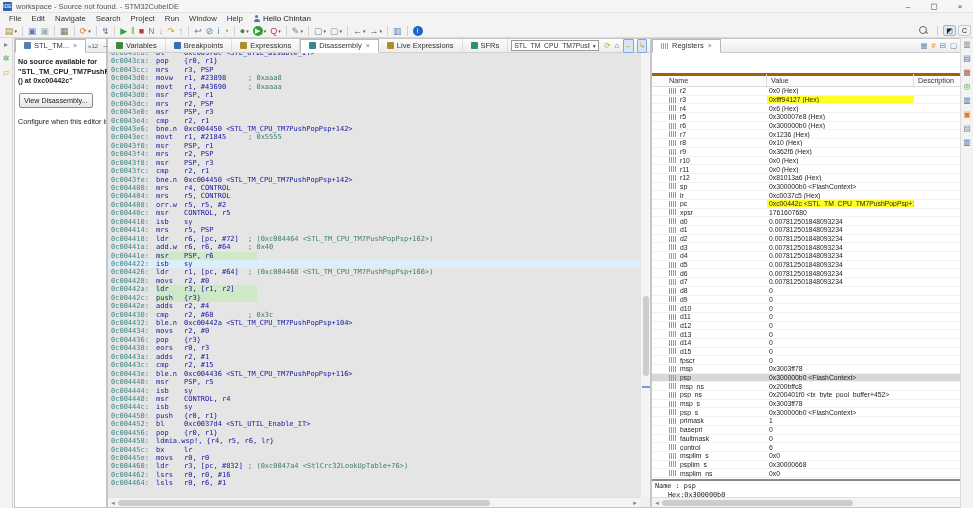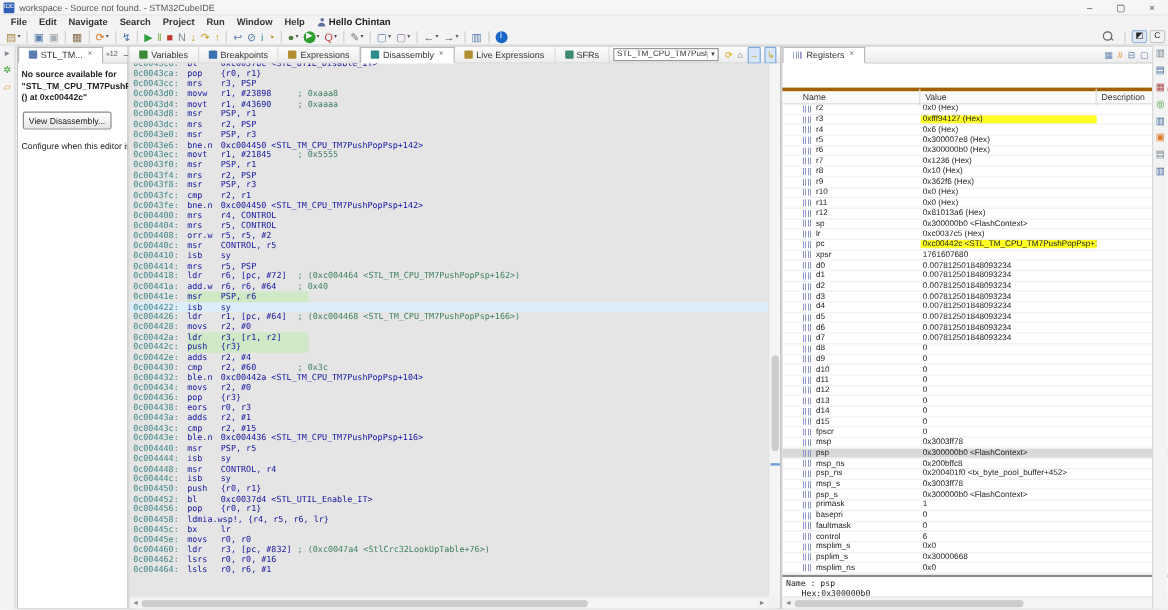--- a/index.html
+++ b/index.html
@@ -6,21 +6,21 @@
 html,body{width:973px;height:508px;overflow:hidden;}
 body{font-family:"Liberation Sans",sans-serif;background:#f0f0f0;position:relative;font-size:8px;color:#222;}
 .win{position:absolute;inset:0;background:#f3f3f3;}
 
 .titlebar{position:absolute;top:0;left:0;right:0;height:13px;background:#f6f6f6;display:flex;align-items:center;padding-left:3px;border-bottom:1px solid #e3e3e3;}
 .appicon{width:9px;height:9px;background:#2f5fb3;border-radius:1px;color:#fff;font-size:5px;line-height:9px;text-align:center;margin-right:4px;}
 .title{font-size:7.5px;color:#555;}
 .winbtns{margin-left:auto;display:flex;height:13px;}
 .winbtn{width:26px;text-align:center;font-size:8px;color:#444;line-height:13px;}
 
-.menubar{position:absolute;top:13px;left:0;right:0;height:11px;display:flex;align-items:center;padding-left:4px;background:#f3f3f3;font-weight:bold;}
+.menubar{position:absolute;top:13px;left:0;right:0;height:11px;display:flex;align-items:center;padding-left:4px;background:#f3f3f3;}
 .mi{font-size:7.8px;color:#333;padding:0 5px;}
 .useritem{display:flex;align-items:center;margin-left:6px;}
 .person{width:6px;height:7px;position:relative;margin-right:3px;}
 .person:before{content:"";position:absolute;top:0;left:1.5px;width:3px;height:3px;border-radius:50%;background:#5a6e9e;}
 .person:after{content:"";position:absolute;bottom:0;left:0;width:6px;height:3.5px;border-radius:3px 3px 0 0;background:#5a6e9e;}
 
 .toolbar{position:absolute;top:24px;left:0;right:0;height:14px;display:flex;align-items:center;padding-left:3px;background:#f3f3f3;border-bottom:1px solid #d9d9d9;}
 .tbi{display:flex;align-items:center;padding:0 2px;height:12px;}
 .tg{font-size:9px;line-height:12px;}
 .tg.circ{width:10px;height:10px;border-radius:50%;text-align:center;line-height:10px;font-size:7px;}
@@ -339,20 +339,21 @@
       </div>
       <div class="dcontent" id="dlines" style="padding-top:0;">
           <div class="dline" style="margin-top: -4px;"><span class="addr">0c0043c6:</span><span class="ig"><span class="mn">bl</span><span class="ops">0xc0037bc &lt;STL_UTIL_Disable_IT&gt;</span></span></div>
           <div class="dline"><span class="addr">0c0043ca:</span><span class="ig"><span class="mn">pop</span><span class="ops">{r0, r1}</span></span></div>
           <div class="dline"><span class="addr">0c0043cc:</span><span class="ig"><span class="mn">mrs</span><span class="ops">r3, PSP</span></span></div>
           <div class="dline"><span class="addr">0c0043d0:</span><span class="ig"><span class="mn">movw</span><span class="ops">r1, #23898</span></span><span class="cmt">; 0xaaa8</span></div>
           <div class="dline"><span class="addr">0c0043d4:</span><span class="ig"><span class="mn">movt</span><span class="ops">r1, #43690</span></span><span class="cmt">; 0xaaaa</span></div>
           <div class="dline"><span class="addr">0c0043d8:</span><span class="ig"><span class="mn">msr</span><span class="ops">PSP, r1</span></span></div>
           <div class="dline"><span class="addr">0c0043dc:</span><span class="ig"><span class="mn">mrs</span><span class="ops">r2, PSP</span></span></div>
           <div class="dline"><span class="addr">0c0043e0:</span><span class="ig"><span class="mn">msr</span><span class="ops">PSP, r3</span></span></div>
+          <div class="dline"><span class="addr">0c0043e4:</span><span class="ig"><span class="mn">cmp</span><span class="ops">r2, r1</span></span></div>
           <div class="dline"><span class="addr">0c0043e6:</span><span class="ig"><span class="mn">bne.n</span><span class="ops">0xc004450 &lt;STL_TM_CPU_TM7PushPopPsp+142&gt;</span></span></div>
           <div class="dline"><span class="addr">0c0043ec:</span><span class="ig"><span class="mn">movt</span><span class="ops">r1, #21845</span></span><span class="cmt">; 0x5555</span></div>
           <div class="dline"><span class="addr">0c0043f0:</span><span class="ig"><span class="mn">msr</span><span class="ops">PSP, r1</span></span></div>
           <div class="dline"><span class="addr">0c0043f4:</span><span class="ig"><span class="mn">mrs</span><span class="ops">r2, PSP</span></span></div>
           <div class="dline"><span class="addr">0c0043f8:</span><span class="ig"><span class="mn">msr</span><span class="ops">PSP, r3</span></span></div>
           <div class="dline"><span class="addr">0c0043fc:</span><span class="ig"><span class="mn">cmp</span><span class="ops">r2, r1</span></span></div>
           <div class="dline"><span class="addr">0c0043fe:</span><span class="ig"><span class="mn">bne.n</span><span class="ops">0xc004450 &lt;STL_TM_CPU_TM7PushPopPsp+142&gt;</span></span></div>
           <div class="dline"><span class="addr">0c004400:</span><span class="ig"><span class="mn">mrs</span><span class="ops">r4, CONTROL</span></span></div>
           <div class="dline"><span class="addr">0c004404:</span><span class="ig"><span class="mn">mrs</span><span class="ops">r5, CONTROL</span></span></div>
           <div class="dline"><span class="addr">0c004408:</span><span class="ig"><span class="mn">orr.w</span><span class="ops">r5, r5, #2</span></span></div>

